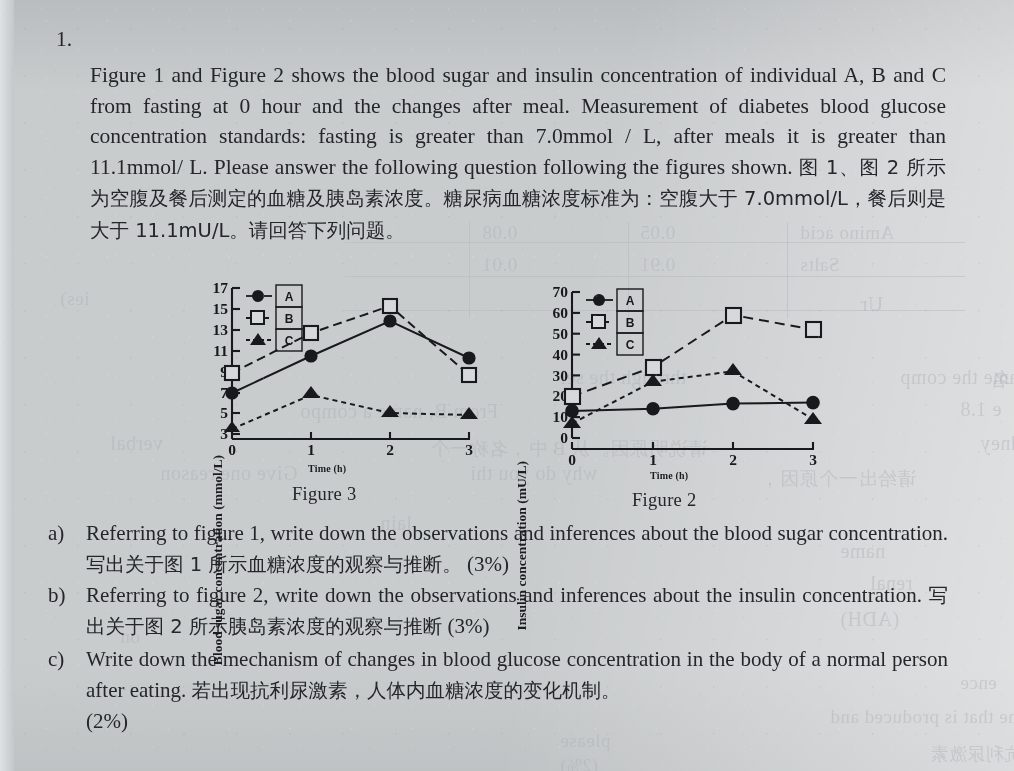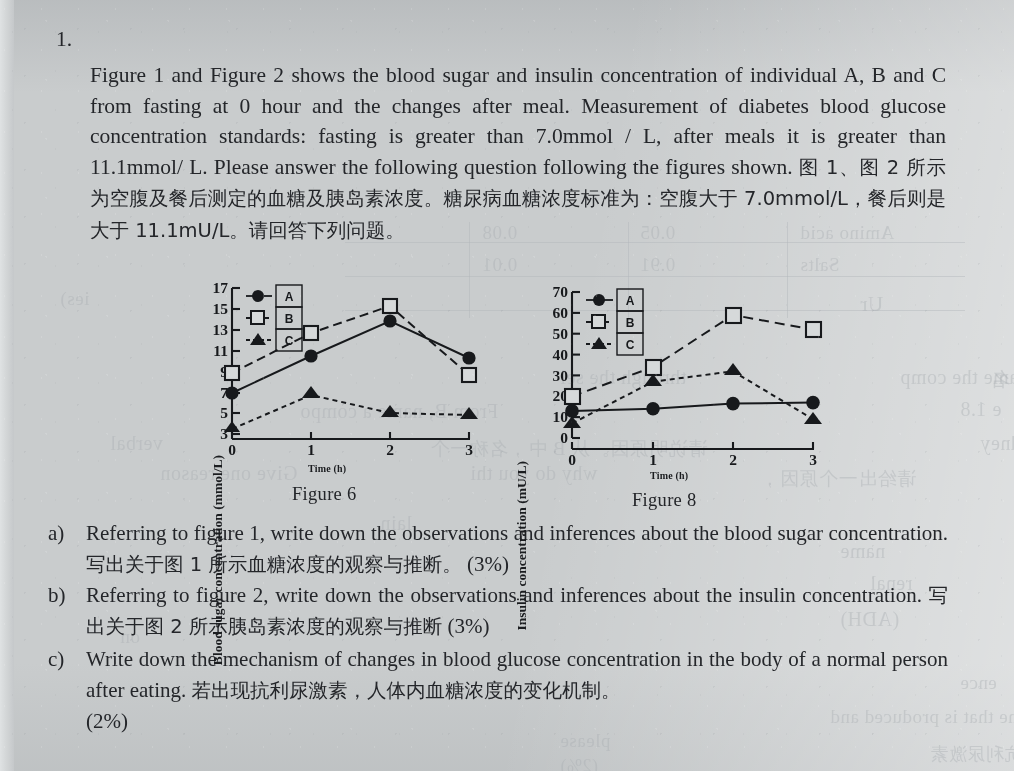--- a/index.html
+++ b/index.html
@@ -299,21 +299,21 @@
             <path class="series-line" stroke-width="1.8" d="M 38 14 L 64 14"></path>
             <circle cx="50" cy="14" r="6" fill="#17191c"></circle>
             <path class="series-line" stroke-width="1.8" stroke-dasharray="5 4" d="M 38 36 L 64 36"></path>
             <rect x="43" y="29" width="13" height="13" fill="#d6d9da" stroke="#17191c" stroke-width="2"></rect>
             <path class="series-line" stroke-width="1.8" stroke-dasharray="4 3" d="M 38 58 L 64 58"></path>
             <path d="M 50 51 L 58 63 L 42 63 Z" fill="#17191c"></path>
           </g>
         </svg>
       </div>
       <div class="xlabel">Time (h)</div>
-      <div class="fcaption">Figure 6</div>
+      <div class="fcaption">Figure 3</div>
     </div>
 
     <div class="figure" id="fig2">
       <div class="ylabel">Insulin concentration (mU/L)</div>
       <div class="plot">
         <svg width="286" height="186" viewBox="0 0 286 186">
 
           <g>
             <path class="axis-line" stroke-width="2.1" d="M 34 6 L 34 152"></path>
             <path class="axis-line" stroke-width="2.1" d="M 34 6   L 42 6"></path>
@@ -380,21 +380,21 @@
             <path class="series-line" stroke-width="1.8" d="M 48 14 L 75 14"></path>
             <circle cx="61" cy="14" r="6" fill="#17191c"></circle>
             <path class="series-line" stroke-width="1.8" stroke-dasharray="5 4" d="M 48 36 L 75 36"></path>
             <rect x="54" y="29" width="13" height="13" fill="#d6d9da" stroke="#17191c" stroke-width="2"></rect>
             <path class="series-line" stroke-width="1.8" stroke-dasharray="4 3" d="M 48 58 L 75 58"></path>
             <path d="M 61 51 L 69 63 L 53 63 Z" fill="#17191c"></path>
           </g>
         </svg>
       </div>
       <div class="xlabel">Time (h)</div>
-      <div class="fcaption">Figure 8</div>
+      <div class="fcaption">Figure 2</div>
     </div>
 
     <div class="qblock sub" id="qa">
       <div class="q-marker">a)</div>
       <div class="q-body">
         <span>Referring to figure 1, write down the observations and inferences about the blood sugar concentration.</span>
         <span class="cjk">写出关于图 1 所示血糖浓度的观察与推断。</span>
         <span>(3%)</span>
       </div>
     </div>

